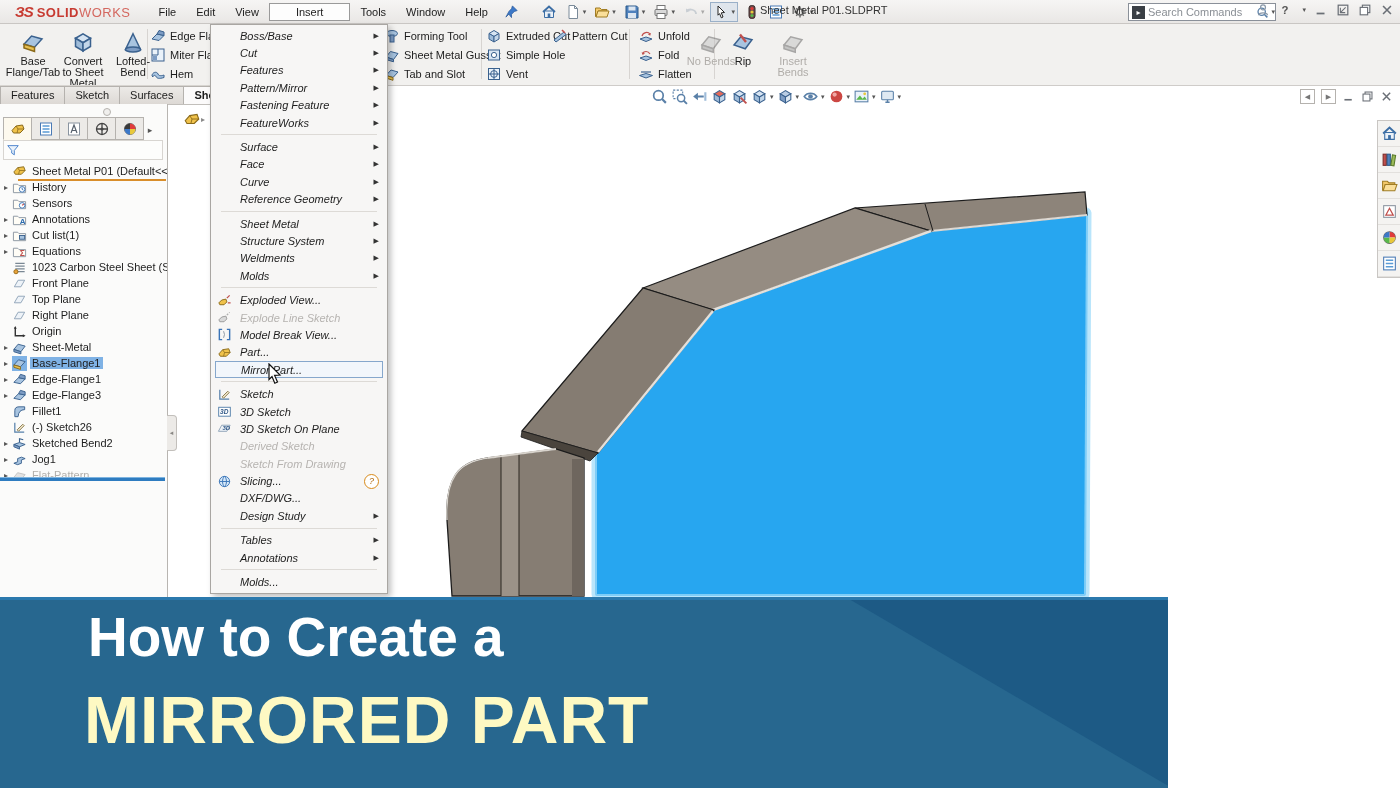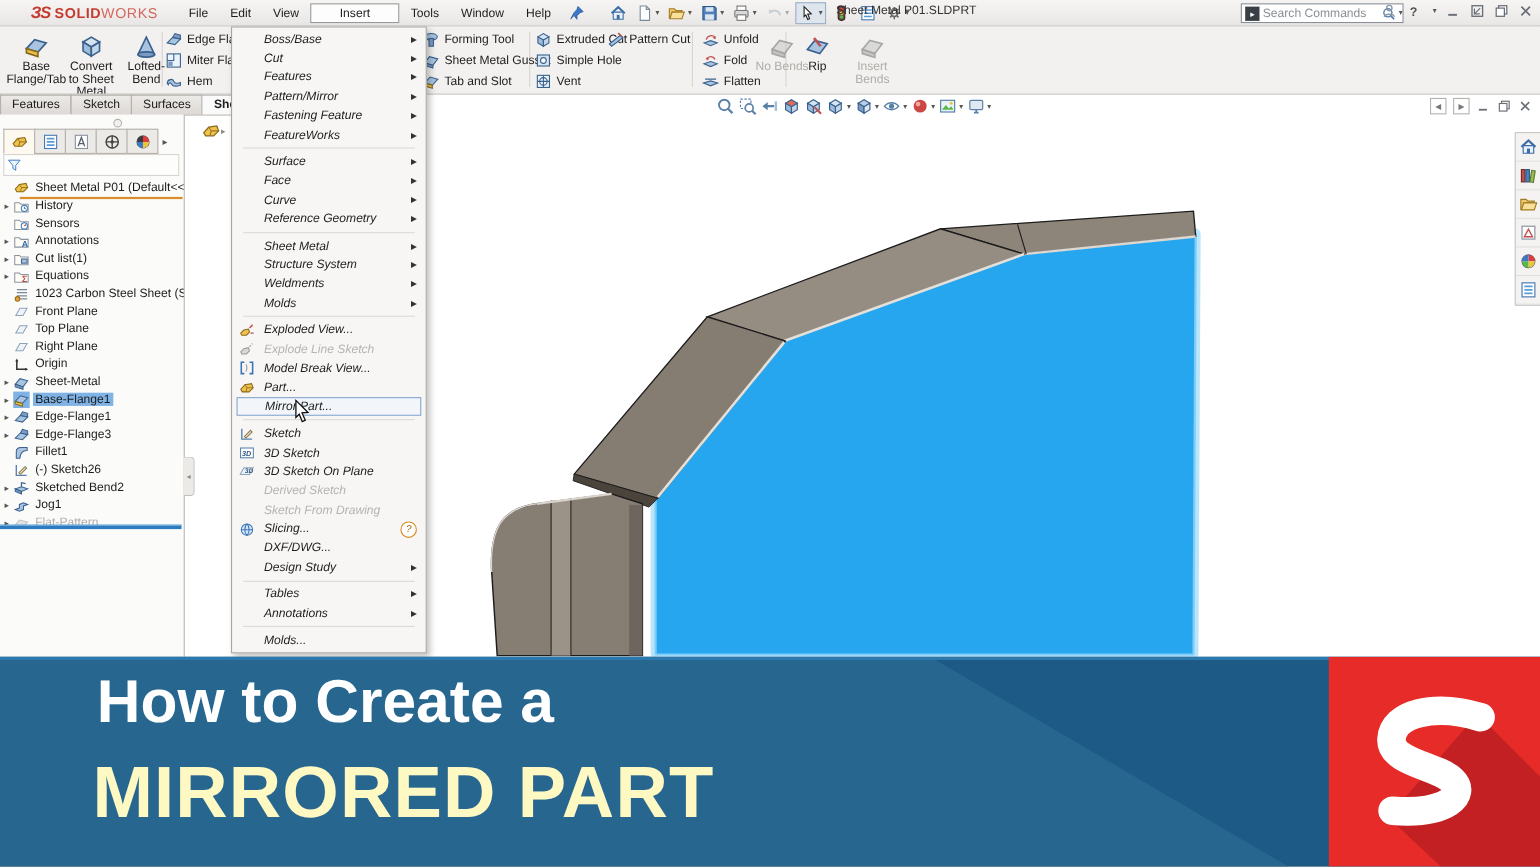--- a/index.html
+++ b/index.html
@@ -6,21 +6,21 @@
   .app{position:relative;width:1400px;height:788px;overflow:hidden;background:#fff;
        font-family:"Liberation Sans","DejaVu Sans",sans-serif;font-size:11px;color:#1d1d1d;
        -webkit-font-smoothing:antialiased;}
   .abs{position:absolute;}
   .ico{display:inline-flex;align-items:center;justify-content:center;}
   .ico svg{width:100%;height:100%;display:block;}
 
   
   .titlebar{left:0;top:0;width:1400px;height:23px;background:linear-gradient(#f6f5f4,#e9e7e5);
             border-bottom:1px solid #c9c6c3;display:flex;align-items:center;z-index:30;}
-  .logo{display:flex;align-items:baseline;margin-left:28px;color:#c73a31;white-space:nowrap;}
+  .logo{display:flex;align-items:baseline;margin-left:15px;color:#c73a31;white-space:nowrap;}
   .logo .mark{font-style:italic;font-weight:bold;font-size:15px;letter-spacing:-1px;margin-right:4px;}
   .logo .solid{font-weight:bold;font-size:13px;letter-spacing:.5px;}
   .logo .works{font-weight:normal;font-size:13px;letter-spacing:.5px;color:#d4675f;}
   .menubar{display:flex;margin-left:18px;}
   .mi{padding:3px 10px;cursor:default;}
   .mi.active{background:#fdfdfd;border:1px solid #9a9a9a;padding:2px 26px;}
   .pin{width:15px;height:15px;margin-left:6px;}
   .qat{display:flex;align-items:center;margin-left:18px;}
   .qbtn{display:flex;align-items:center;padding:1px 2px;margin:0 2px;}
   .qbtn .ico{width:16px;height:16px;}
@@ -101,21 +101,21 @@
   .mrow .micon svg{width:15px;height:15px;}
   .mrow .mlbl{flex:1;white-space:nowrap;}
   .mrow .sub{font-size:7px;color:#333;margin-right:2px;}
   .mrow .badge{width:13px;height:13px;border:1px solid #d88a1a;border-radius:50%;color:#b06a10;
          font-size:9px;display:flex;align-items:center;justify-content:center;margin-right:2px;background:#fff;}
   .mrow.hl{background:#f2f6fb;border:1px solid #86a7cc;height:15.4px;}
   .mrow.dis{color:#b6b3b0;}
   .msep{height:1px;background:#dddad6;margin:3px 6px;}
 
   
-  .banner{left:0;top:597px;width:1400px;height:191px;background:#1d5a85;z-index:50;overflow:hidden;}
+  .banner{left:0;top:597px;width:1168px;height:191px;background:#1d5a85;z-index:50;overflow:hidden;}
   .banner .band{position:absolute;left:0;top:0;width:1208px;height:191px;background:#27678f;
         clip-path:polygon(0 0,70% 0,97% 100%,0 100%);}
   .banner .topline{position:absolute;left:0;top:0;width:1400px;height:3px;background:#2b79ad;}
   .banner .l1{position:absolute;left:88px;top:8px;font-size:55px;font-weight:600;color:#fff;letter-spacing:0px;}
   .banner .l2{position:absolute;left:84px;top:85px;font-size:66px;font-weight:800;color:#fef9c3;letter-spacing:1px;}
   .slogo{position:absolute;left:1208px;top:0;width:192px;height:191px;background:#e62b28;}
   .slogo svg{width:100%;height:100%;}
 
   .cursor{left:266px;top:363px;width:18px;height:22px;z-index:60;}
 </style>

